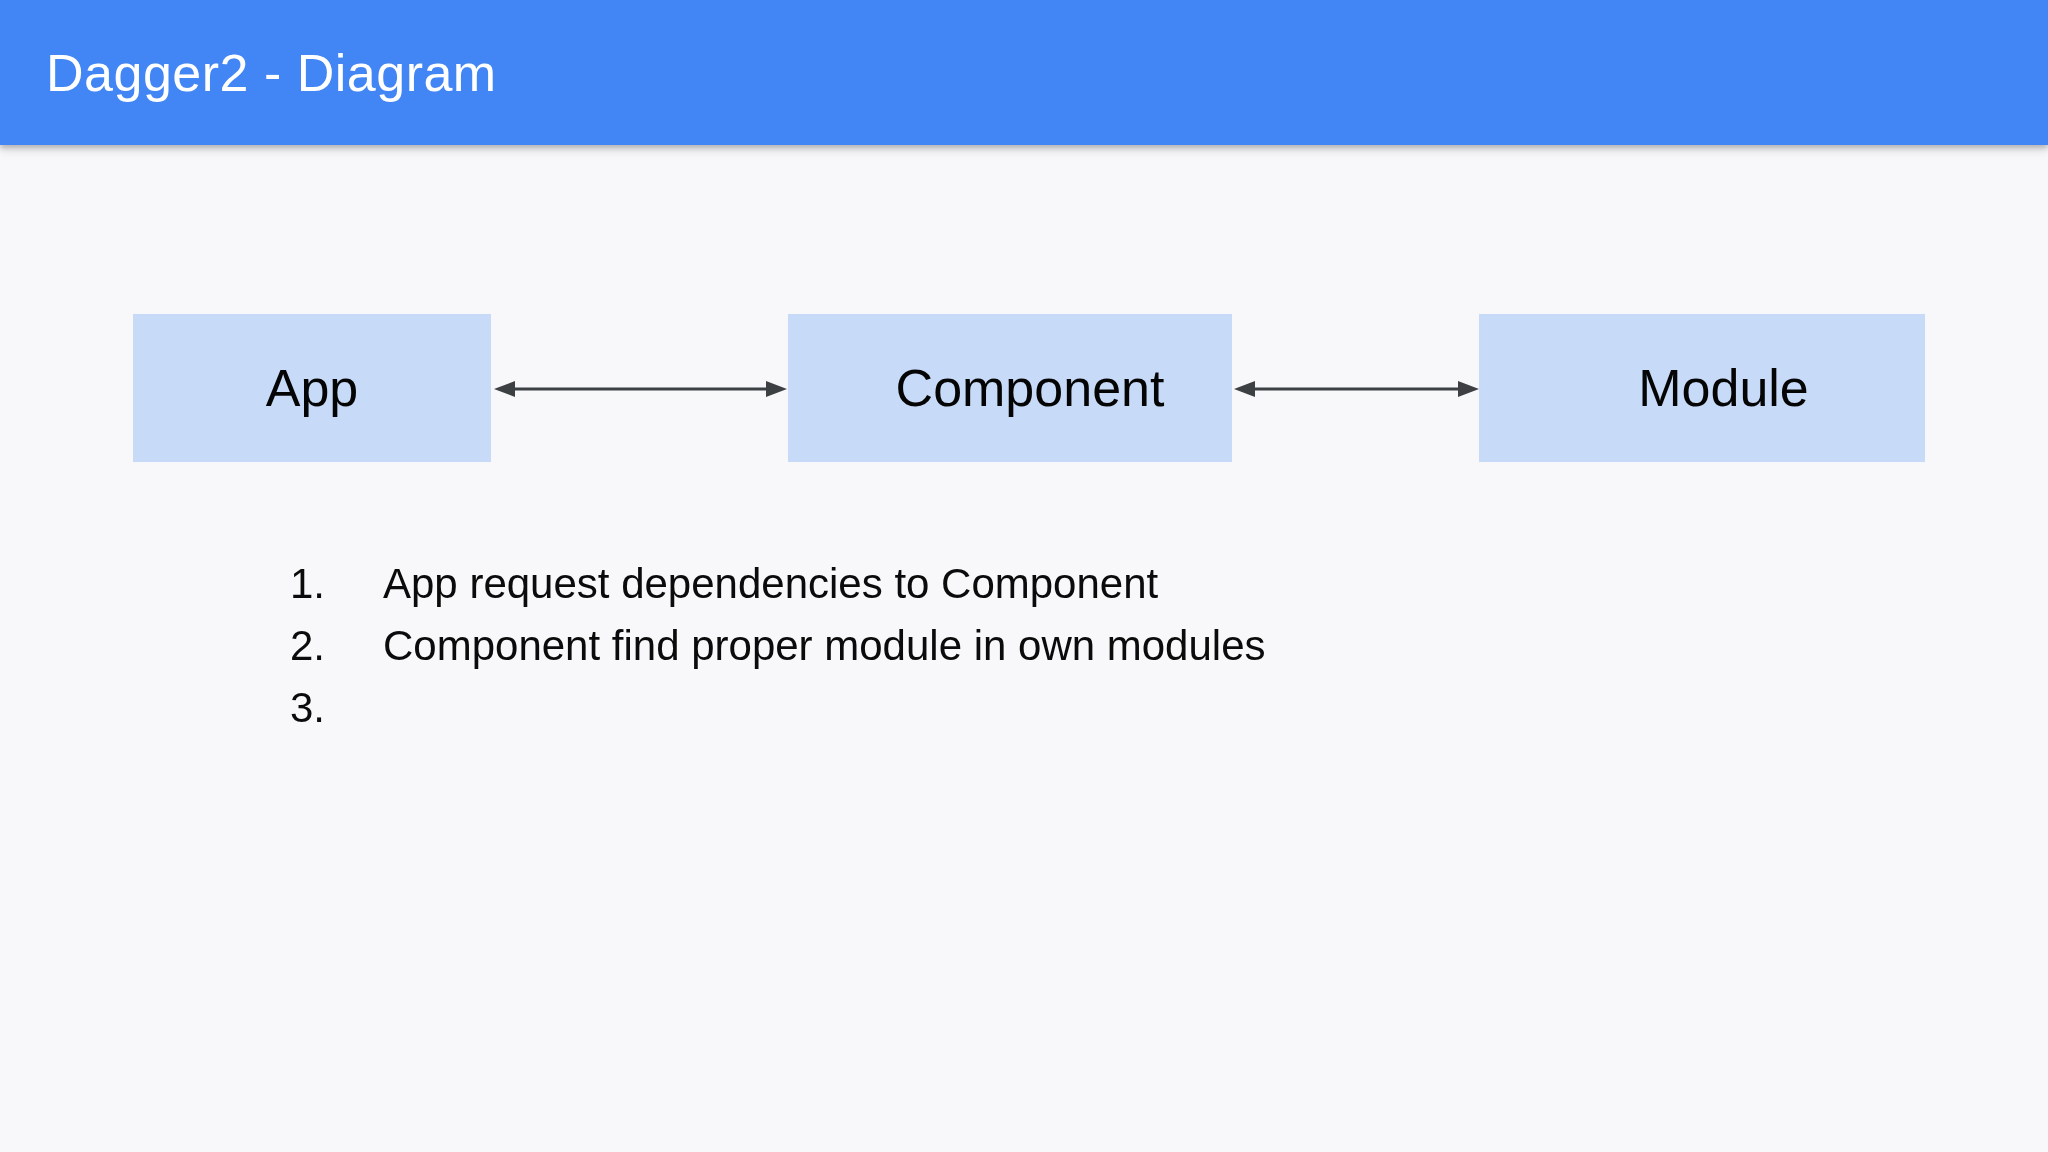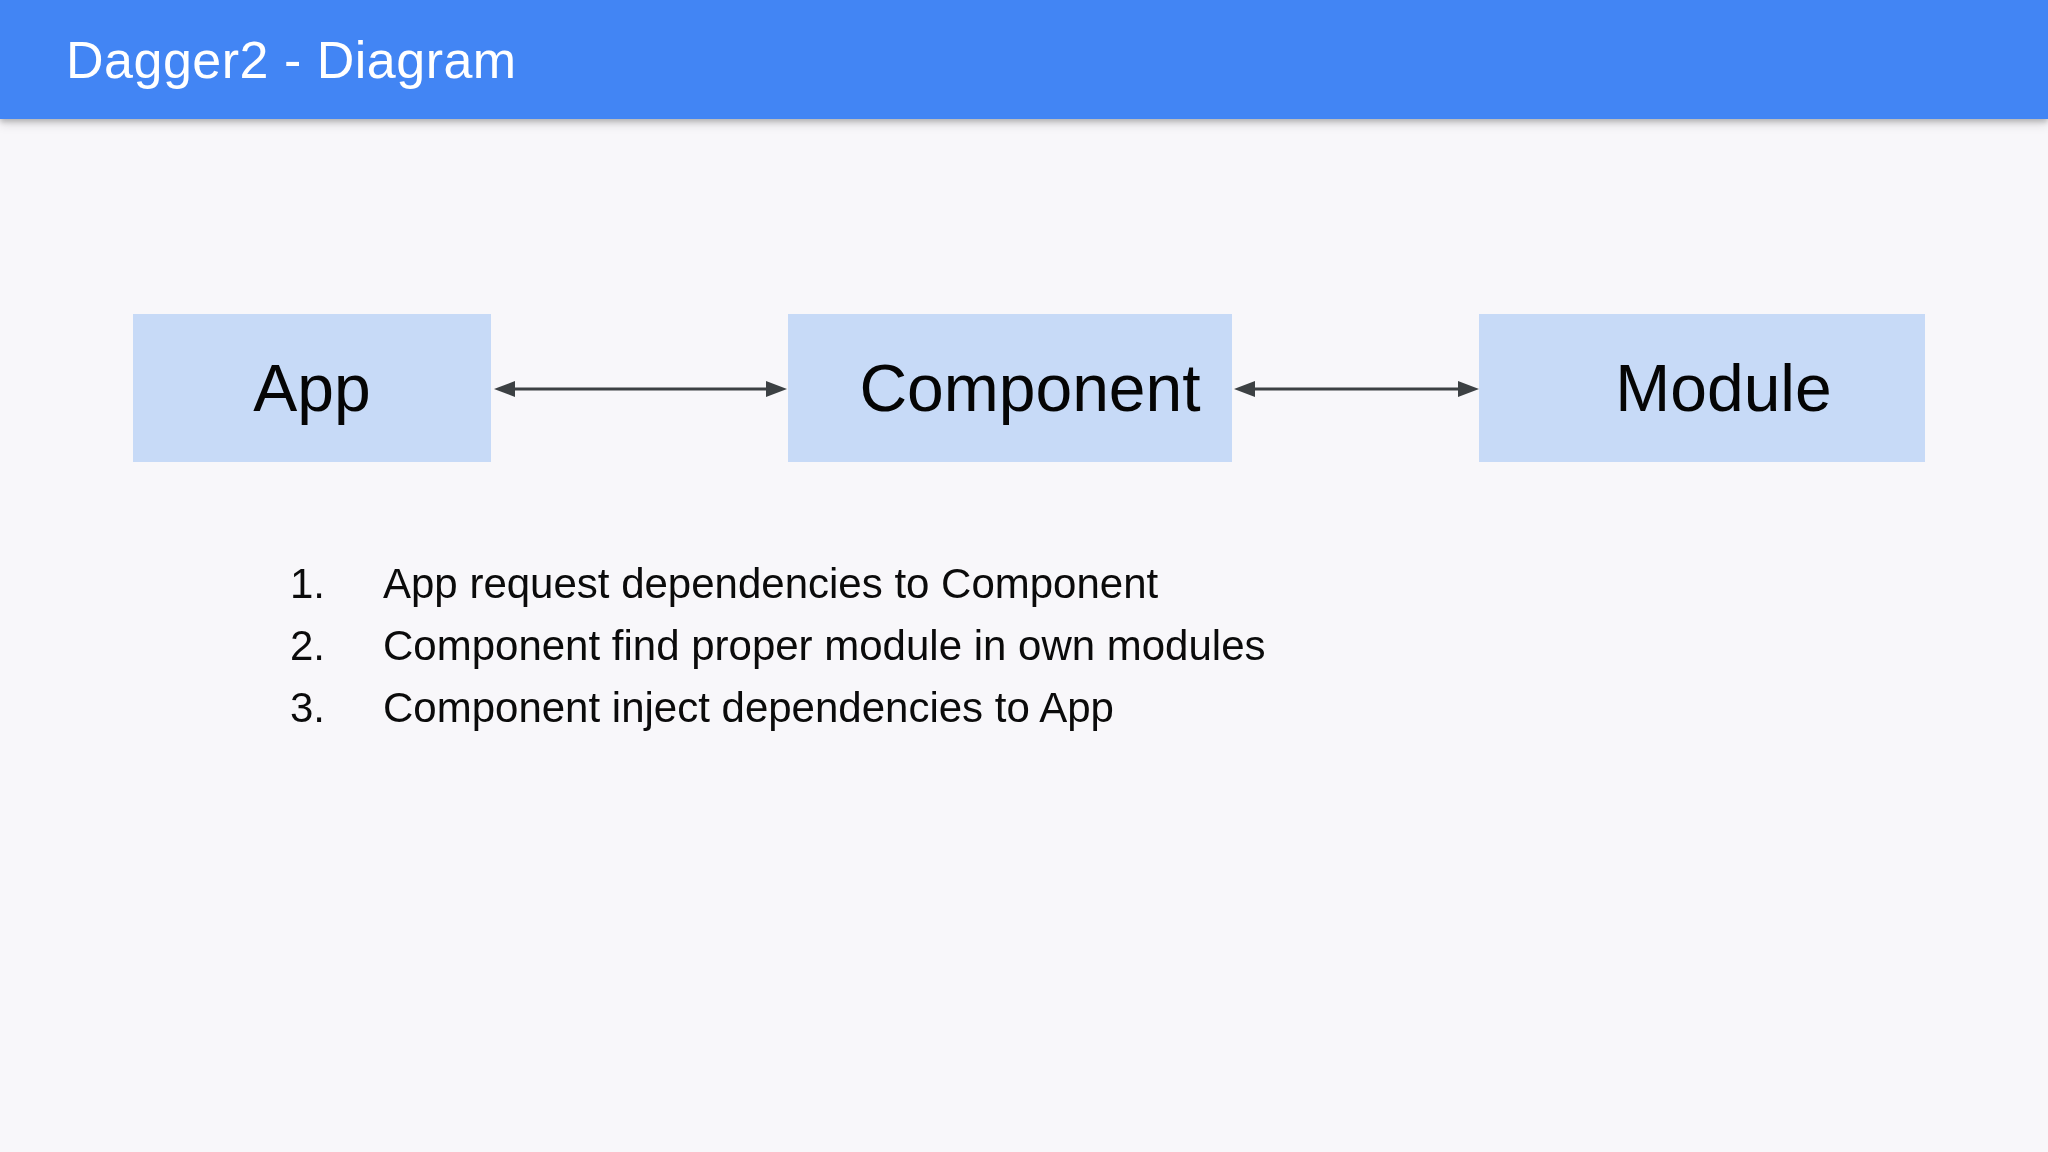--- a/index.html
+++ b/index.html
@@ -15,41 +15,41 @@
   html,body{width:2048px;height:1152px;overflow:hidden;}
   body{
     background:var(--page-bg);
     font-family:"Liberation Sans","DejaVu Sans",sans-serif;
     position:relative;
   }
   .screen{position:absolute;inset:0;}
 
   
   .app-bar{
-    position:absolute;left:0;top:0;width:2048px;height:119px;
+    position:absolute;left:0;top:0;width:2048px;height:145px;
     background:var(--app-bar-bg);
     display:flex;align-items:center;
-    padding-left:66px;
+    padding-left:46px;
     box-shadow:0 3px 5px rgba(0,0,0,0.20), 0 6px 10px rgba(0,0,0,0.10);
     z-index:2;
   }
   .app-bar h1{
     color:var(--app-bar-text);
     font-size:52px;
     font-weight:400;
     letter-spacing:0.5px;
   }
 
   
   .node{
     position:absolute;top:314px;height:148px;
     background:var(--node-fill);
     display:flex;align-items:center;justify-content:center;
     color:var(--node-text);
-    font-size:66px;
+    font-size:52px;
     font-weight:400;
   }
   .node-app{left:133px;width:358px;}
   .node-component{left:788px;width:444px;padding-left:40px;}
   .node-module{left:1479px;width:446px;padding-left:43px;}
 
   
   .connector{position:absolute;top:376px;height:26px;color:var(--arrow);z-index:1;}
   .connector-1{left:494px;width:293px;}
   .connector-2{left:1234px;width:245px;}
@@ -104,18 +104,17 @@
       <li class="step">
         <span class="num">1.</span>
         <span class="txt">App request dependencies to Component</span>
       </li>
       <li class="step">
         <span class="num">2.</span>
         <span class="txt">Component find proper module in own modules</span>
       </li>
       <li class="step">
         <span class="num">3.</span>
-        <span class="txt">Component inject dependencies to App</span>
       </li>
     </ol>
 
   </main>
 </div>
 
 </body></html>

